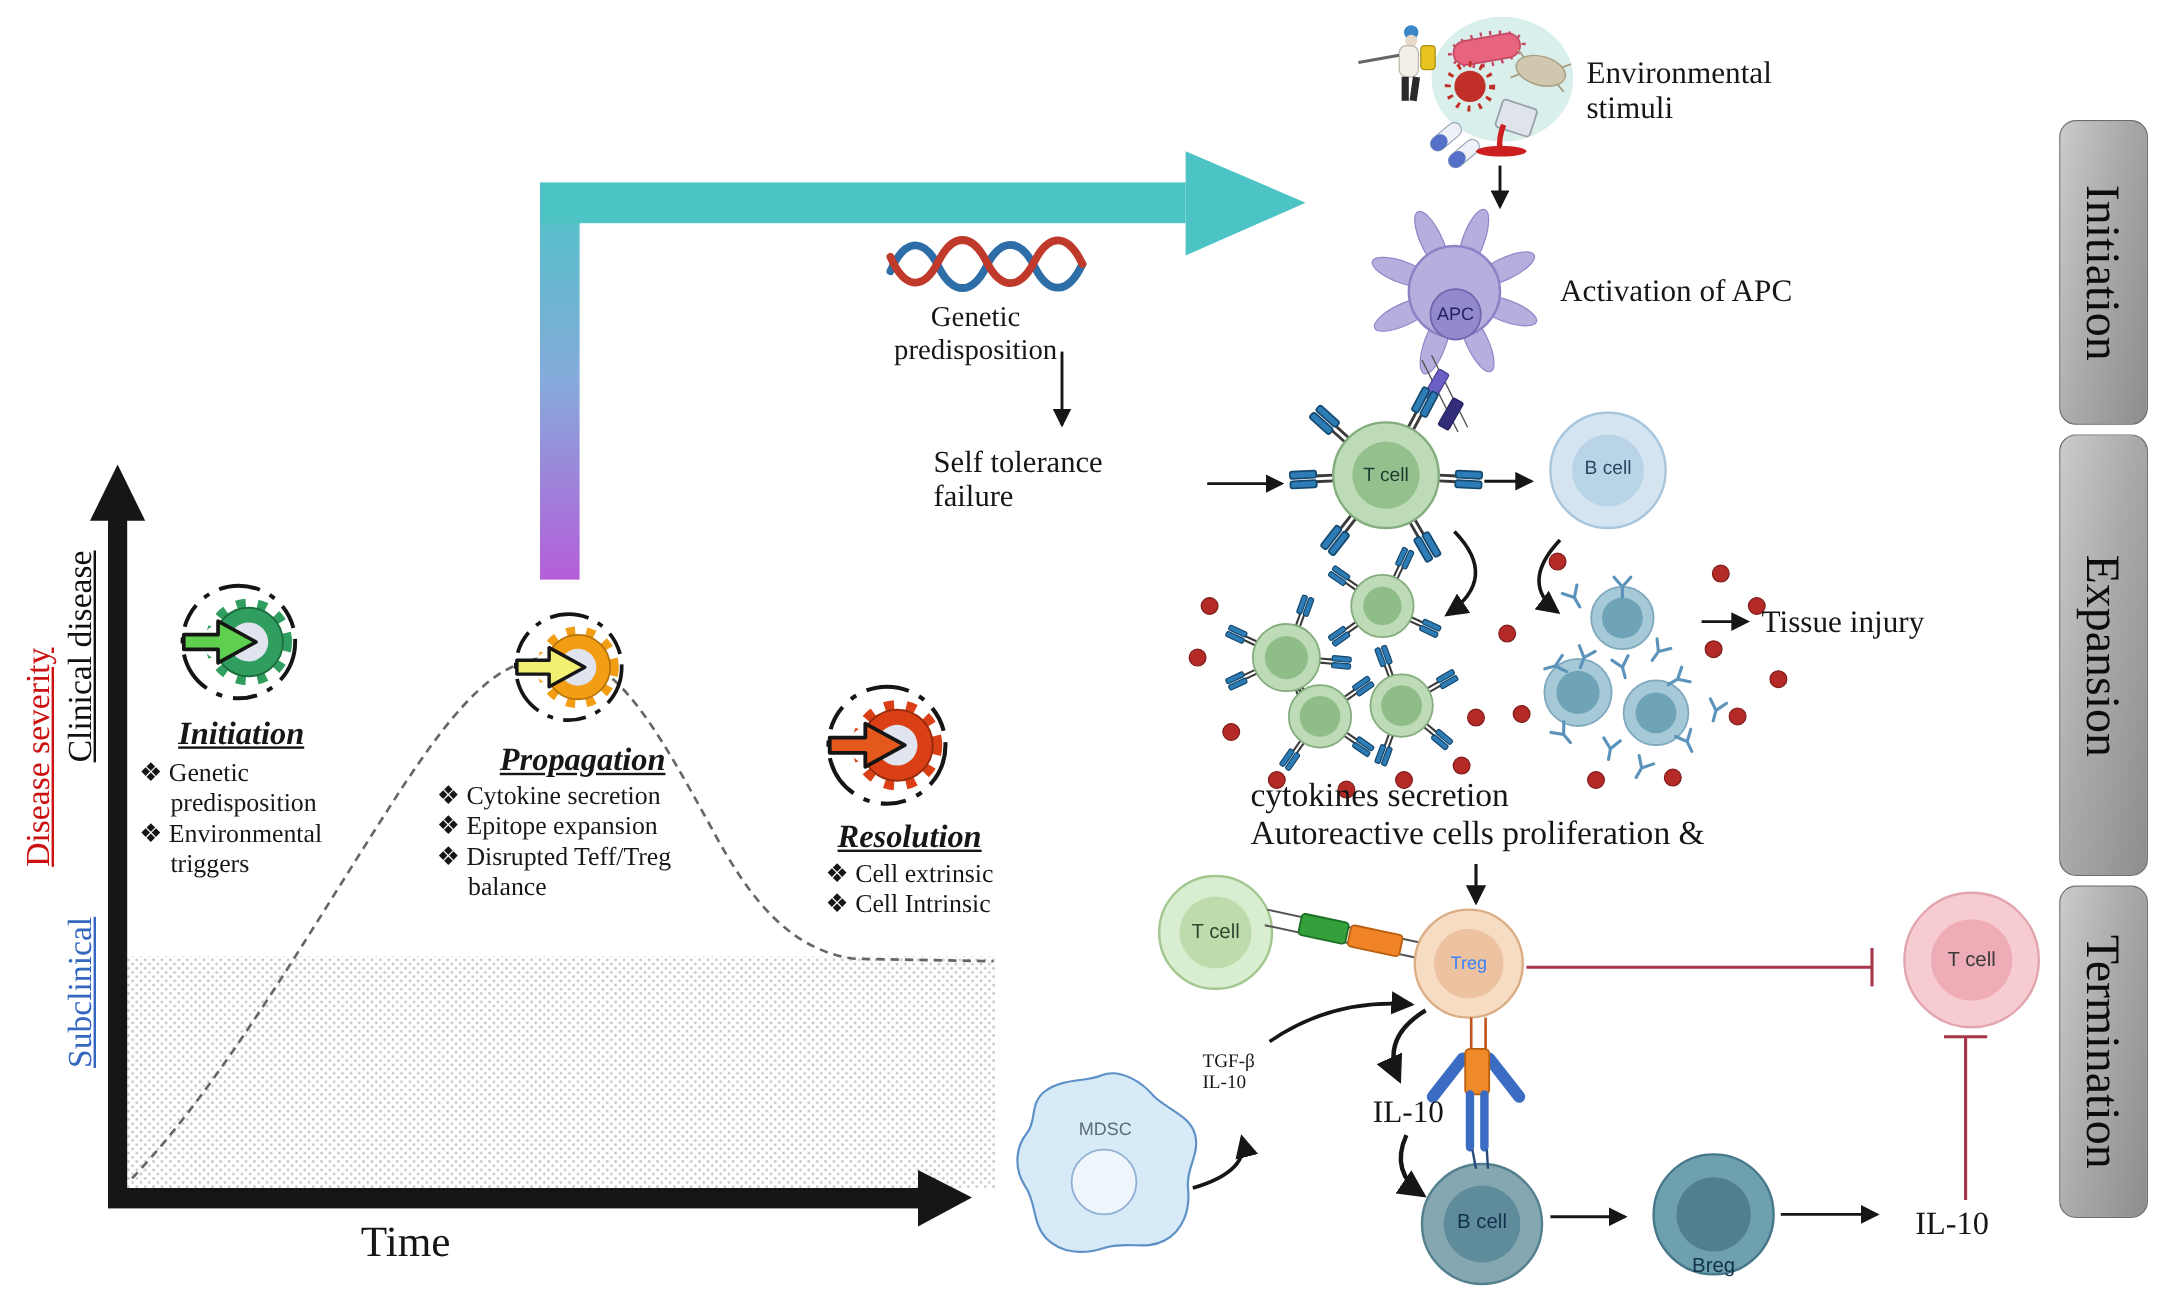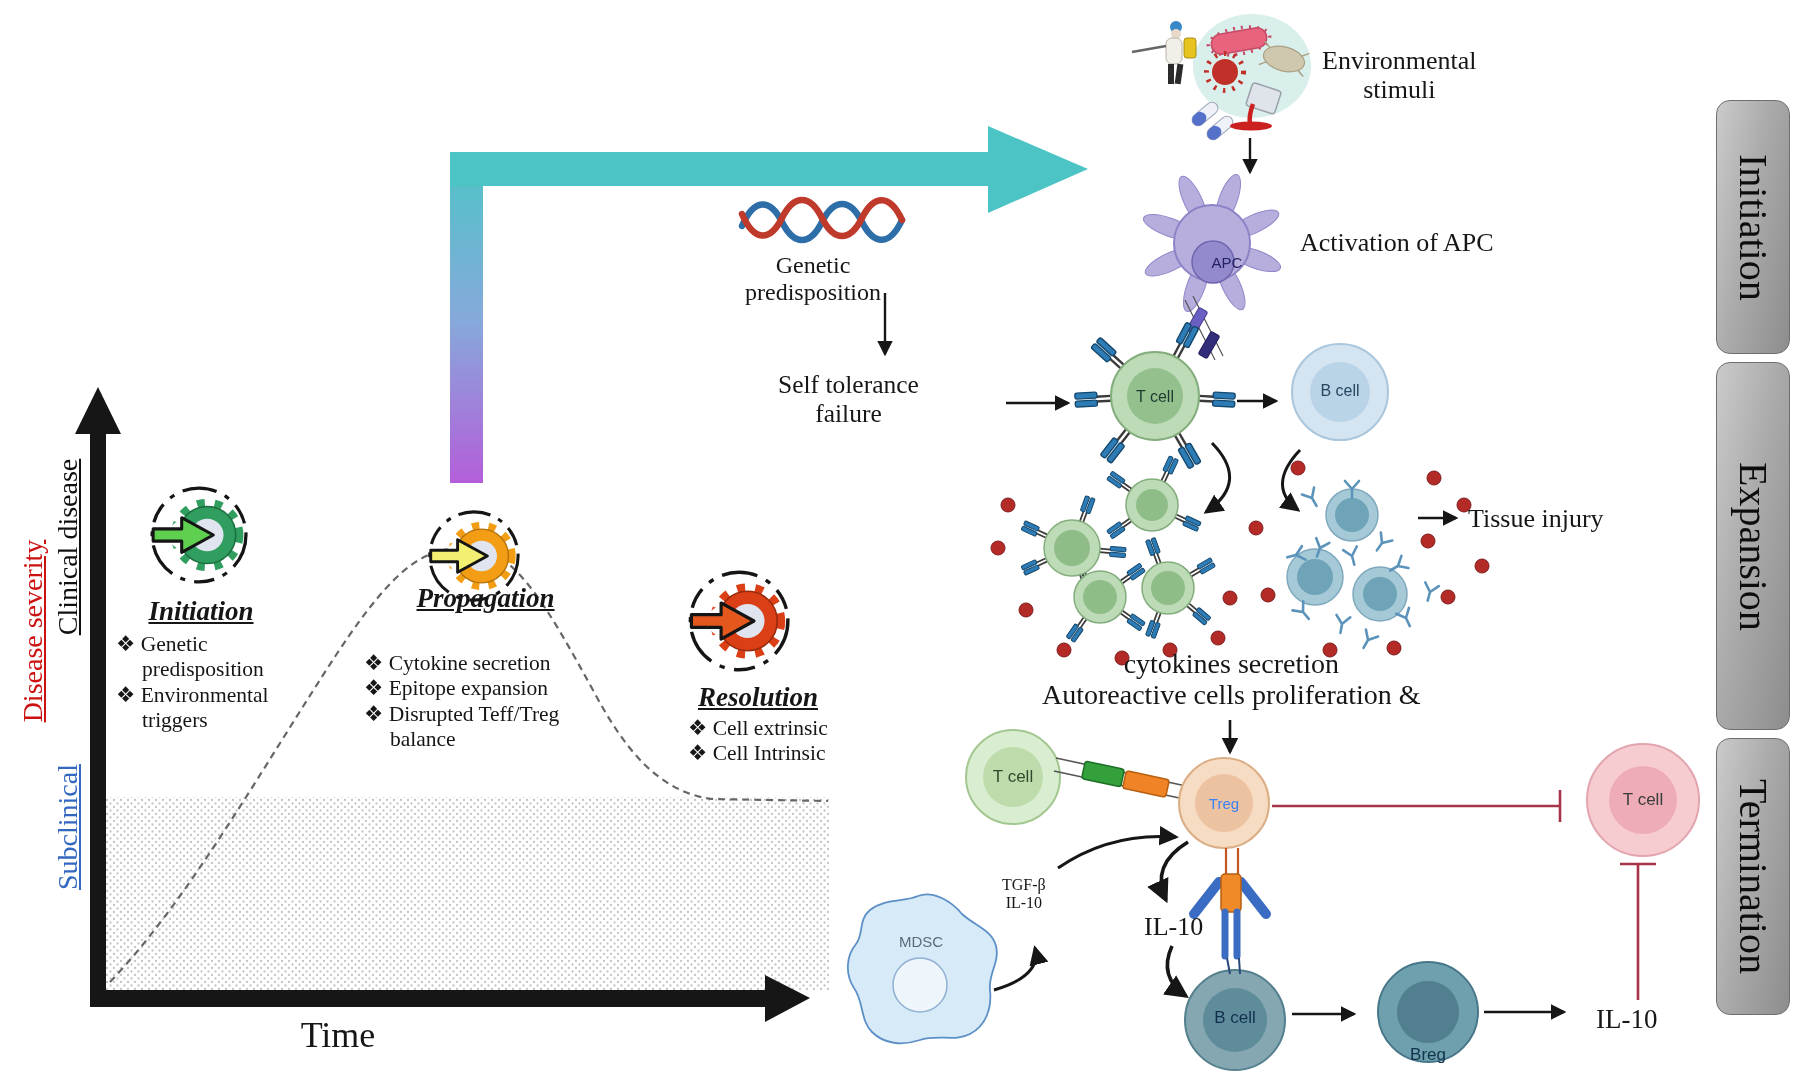--- a/index.html
+++ b/index.html
@@ -1,19 +1,19 @@
 <!DOCTYPE html>
 <html><head>
 <meta charset="utf-8">
 <style>
   html,body{margin:0;padding:0;background:#ffffff;}
   #canvas{position:relative;width:1805px;height:1080px;background:#fff;overflow:hidden;
           font-family:"Liberation Serif",serif;color:#161616;}
   #gfx{position:absolute;left:0;top:0;}
-  .txt{position:absolute;color:#161616;text-align:center;}
+  .txt{position:absolute;color:#161616;}
   .ctr{text-align:center;}
   .clabel{position:absolute;transform:translate(-50%,-50%);font-family:"Liberation Sans",sans-serif;
           white-space:nowrap;}
   .vlab{position:absolute;transform:rotate(-90deg);text-align:center;text-decoration:underline;
         white-space:nowrap;font-size:28px;}
   .phase-title{position:absolute;font-style:italic;font-weight:bold;text-decoration:underline;
                font-size:27px;text-align:center;white-space:nowrap;}
   .bullets{position:absolute;font-size:21.5px;line-height:1.18;}
   .bullet{padding-left:26px;text-indent:-26px;}
   .stage{position:absolute;left:1716px;width:72px;border-radius:14px;border:1.5px solid #6e6e6e;
@@ -323,21 +323,21 @@
   <div class="vlab" style="left:-32px;top:531px;width:200px;color:#101010;">Clinical disease</div>
   <div class="vlab" style="left:-2px;top:811px;width:140px;color:#3468c0;">Subclinical</div>
   <div class="txt ctr" style="left:293px;top:1014px;width:90px;font-size:36px;">Time</div>
 
   <div class="phase-title" style="left:136px;top:596px;width:130px;">Initiation</div>
   <div class="bullets" style="left:116px;top:632px;width:180px;">
       <div class="bullet">❖ Genetic predisposition</div>
       <div class="bullet">❖ Environmental triggers</div>
     </div>
 
-  <div class="phase-title" style="left:398px;top:583px;width:175px;">Propagation</div>
+  <div class="phase-title" style="left:398px;top:618px;width:175px;">Propagation</div>
   <div class="bullets" style="left:364px;top:651px;width:235px;">
       <div class="bullet">❖ Cytokine secretion</div>
       <div class="bullet">❖ Epitope expansion</div>
       <div class="bullet">❖ Disrupted Teff/Treg balance</div>
     </div>
 
   <div class="phase-title" style="left:688px;top:682px;width:140px;">Resolution</div>
   <div class="bullets" style="left:688px;top:716px;width:185px;">
       <div class="bullet">❖ Cell extrinsic</div>
       <div class="bullet">❖ Cell Intrinsic</div>
@@ -351,21 +351,21 @@
     <div>failure</div>
   </div>
 
   <div class="txt twoline" style="left:1322px;top:46px;font-size:26px;">
     <div>Environmental</div>
     <div>stimuli</div>
   </div>
 
   <div class="txt" style="left:1300px;top:228px;font-size:26px;">Activation of APC</div>
 
-  <div class="clabel" style="left:1213px;top:262px;font-size:15px;color:#232263;margin-left:14px;">APC</div>
+  <div class="clabel" style="left:1213px;top:262px;font-size:15px;color:#232263;">APC</div>
   <div class="clabel" style="left:1155px;top:397px;font-size:16px;color:#1c3a2e;">T cell</div>
   <div class="clabel" style="left:1340px;top:391px;font-size:16px;color:#27475f;">B cell</div>
 
   <div class="txt" style="left:1468px;top:504px;font-size:26px;">Tissue injury</div>
 
   <div class="txt twoline" style="left:1042px;top:648px;font-size:28px;">
     <div>cytokines secretion</div>
     <div>Autoreactive cells proliferation &amp;</div>
   </div>
 

